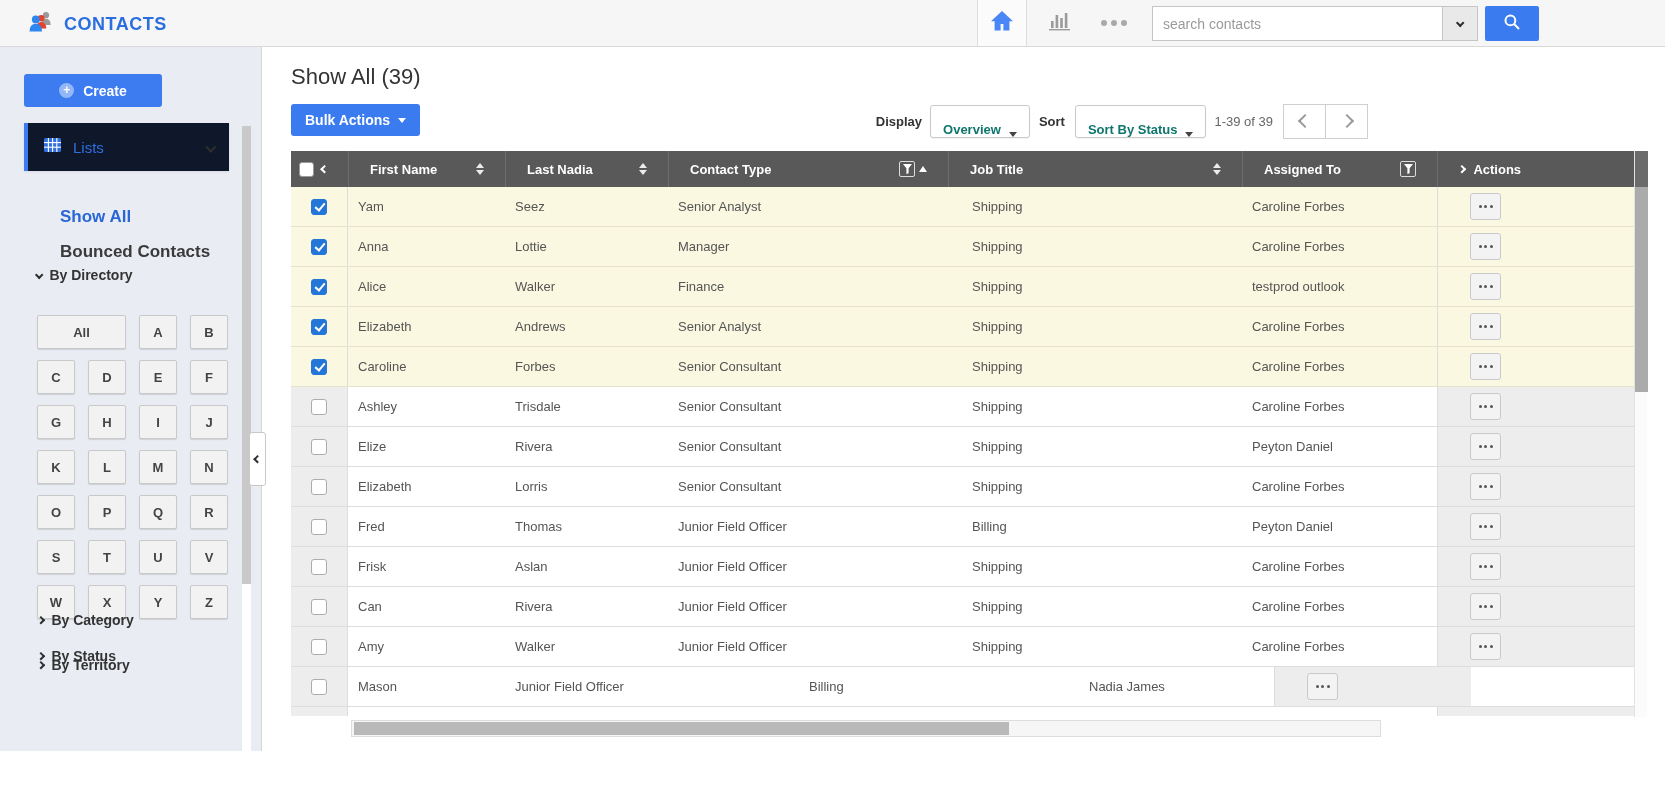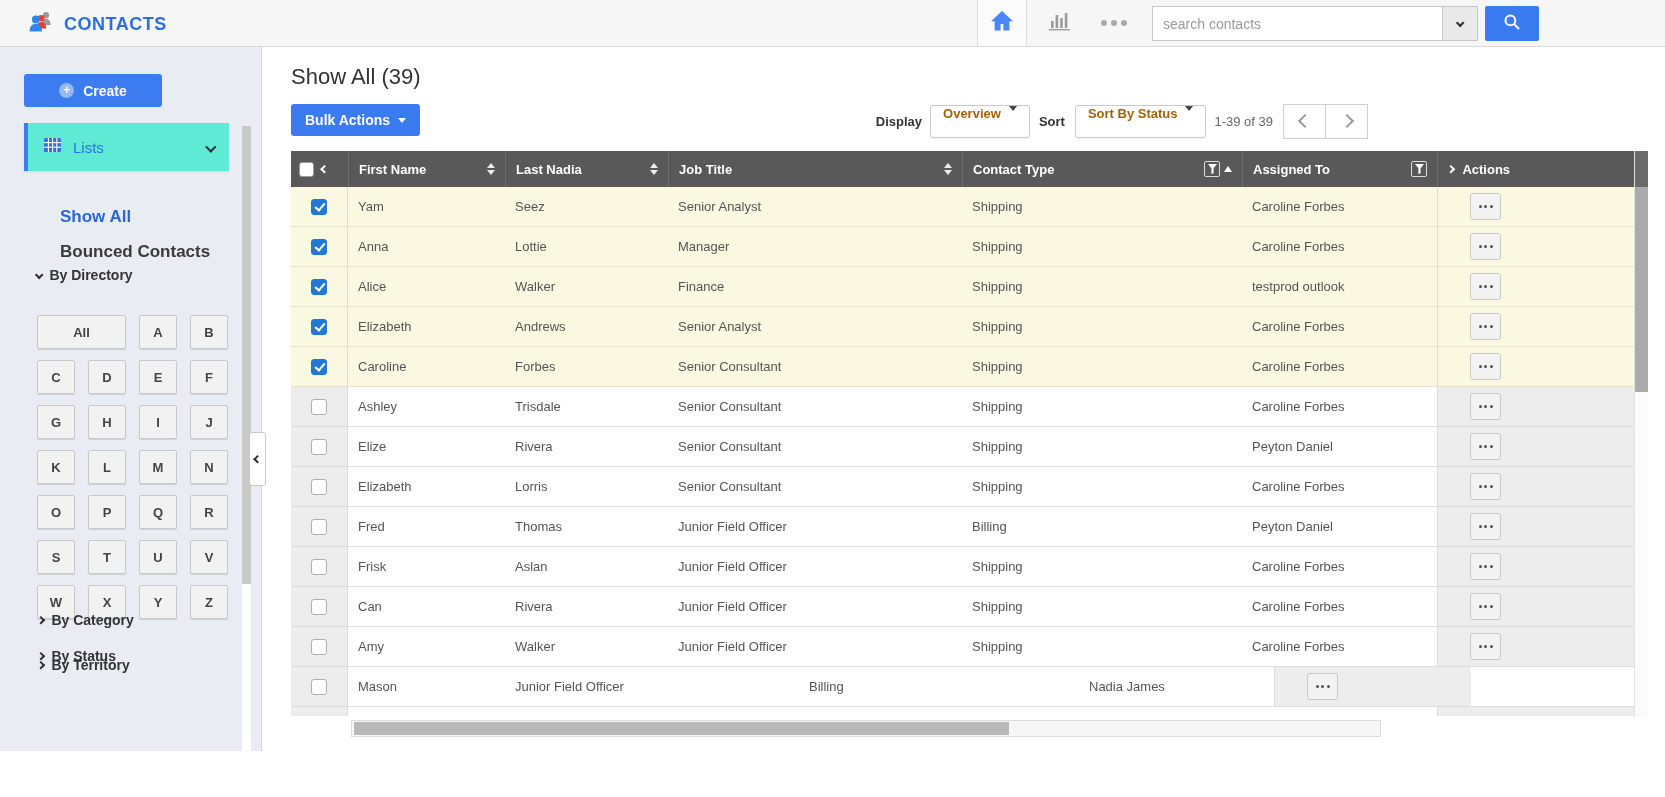--- a/index.html
+++ b/index.html
@@ -42,21 +42,21 @@
   .tri.asc { border-left-width:4.5px; border-right-width:4.5px; border-bottom:6px solid #fff; }
 
   
   .sidebar { position:absolute; left:0; top:47px; width:262px; height:704px;
              background:#e9edf3; border-right:1px solid #d5d5d5; }
   .create-btn { position:absolute; left:24px; top:27px; width:138px; height:33px; background:#3c7cf0;
                 border:none; border-radius:3px; color:#fff; font-weight:bold; font-size:14px;
                 display:flex; align-items:center; justify-content:center; gap:9px; cursor:pointer; }
   .plus-circle { width:15px; height:15px; border-radius:50%; background:rgba(255,255,255,.45);
                  color:#fff; font-size:12px; line-height:15px; text-align:center; font-weight:bold; }
-  .lists-row { position:absolute; left:24px; top:76px; width:205px; height:48px; background:#5eead4;
+  .lists-row { position:absolute; left:24px; top:76px; width:205px; height:48px; background:#0f172a;
                border-left:4px solid #3c7cf0; display:flex; align-items:center; padding:0 14px 0 16px;
                cursor:pointer; box-shadow:0 1px 2px rgba(0,0,0,.08); }
   .lists-label { color:#2f6fde; font-size:15px; margin-left:12px; flex:1; }
   .side-link { position:absolute; left:60px; font-size:17px; font-weight:bold; cursor:pointer; }
   .side-link.active { color:#2a66d6; }
   .side-link.plain  { color:#3a3a3a; }
   .side-section { position:absolute; left:38px; font-size:14px; font-weight:bold; color:#333;
                   display:flex; align-items:center; gap:7px; cursor:pointer; }
   .letter-grid { position:absolute; left:37px; top:268px; display:grid;
                  grid-template-columns:repeat(4,38px); grid-auto-rows:34px; gap:11px 13px; }
@@ -73,31 +73,31 @@
   
   .main { position:absolute; left:262px; top:47px; width:1231px; height:750px; background:#fff; }
   .page-title { margin:17px 0 0 29px; font-size:22px; font-weight:400; color:#333; }
   .toolbar { position:relative; margin-top:14px; height:34px; }
   .bulk-btn { position:absolute; left:29px; top:0; height:32px; padding:0 14px; background:#3a7bef; border:none;
               border-radius:3px; color:#fff; font-weight:bold; font-size:14px; display:flex; align-items:center;
               gap:8px; cursor:pointer; }
   .right-controls { position:absolute; right:125px; top:0; height:34px; display:flex; align-items:center; }
   .ctl-label { font-size:13px; font-weight:bold; color:#333; }
   .dd-btn { height:33px; background:#fff; border:1px solid #c9c9c9; border-radius:3px; padding:0 12px;
-            font-size:13px; font-weight:bold; color:#a16207; display:flex; align-items:flex-start; gap:8px;
+            font-size:13px; font-weight:bold; color:#0f766e; display:flex; align-items:flex-end; gap:8px;
             cursor:pointer; box-shadow:0 1px 1px rgba(0,0,0,.05); }
   .range-text { font-size:13px; color:#666; margin:0 10px 0 8px; white-space:nowrap; }
   .pager-btn { width:43px; height:35px; background:#fff; border:1px solid #cfcfcf; display:flex;
                align-items:center; justify-content:center; cursor:pointer; }
   .pager-btn + .pager-btn { margin-left:-1px; }
 
   
   .table-wrap { position:relative; margin:13px 0 0 29px; width:1356px; }
   .thead { display:flex; width:1343px; height:36px; background:#595959; color:#fff; }
-  .th { display:flex; align-items:center; font-size:13px; font-weight:bold; padding:0 10px;
+  .th { display:flex; align-items:center; font-size:13px; font-weight:bold; padding:0 21px;
         border-left:1px solid #6e6e6e; cursor:pointer; }
   .th:first-child { border-left:none; }
   .th .lbl { flex:1; }
   .col-select  { width:57px; }
   .col-first   { width:157px; }
   .col-last    { width:163px; }
   .col-job     { width:294px; }
   .col-type    { width:280px; }
   .col-assigned{ width:195px;gap:8px; }
   .col-actions { width:197px; }
@@ -315,36 +315,36 @@
             <span class="tri dn"></span>
           </span>
       </div>
       <div class="th col-last">
         <span class="lbl">Last Nadia</span>
         <span class="sortpair">
             <span class="tri up"></span>
             <span class="tri dn"></span>
           </span>
       </div>
-      <div class="th col-job">
-        <span class="lbl">Job Title</span>
-        <span class="sortpair">
-            <span class="tri up"></span>
-            <span class="tri dn"></span>
-          </span>
-      </div>
       <div class="th col-type">
         <span class="lbl">Contact Type</span>
         <span class="filter-box">
           <svg width="9" height="10" viewBox="0 0 9 10">
               <path d="M0 0 h9 L5.6 4.2 V9.2 L3.4 10 V4.2 Z" fill="#fff"></path>
             </svg>
         </span>
         <span class="tri asc" style="margin-left:4px;"></span>
       </div>
+      <div class="th col-job">
+        <span class="lbl">Job Title</span>
+        <span class="sortpair">
+            <span class="tri up"></span>
+            <span class="tri dn"></span>
+          </span>
+      </div>
       <div class="th col-assigned">
         <span class="lbl">Assigned To</span>
         <span class="filter-box">
           <svg width="9" height="10" viewBox="0 0 9 10">
               <path d="M0 0 h9 L5.6 4.2 V9.2 L3.4 10 V4.2 Z" fill="#fff"></path>
             </svg>
         </span>
       </div>
       <div class="th col-actions" style="gap:8px;">
         <span class="chev right small white"></span>

